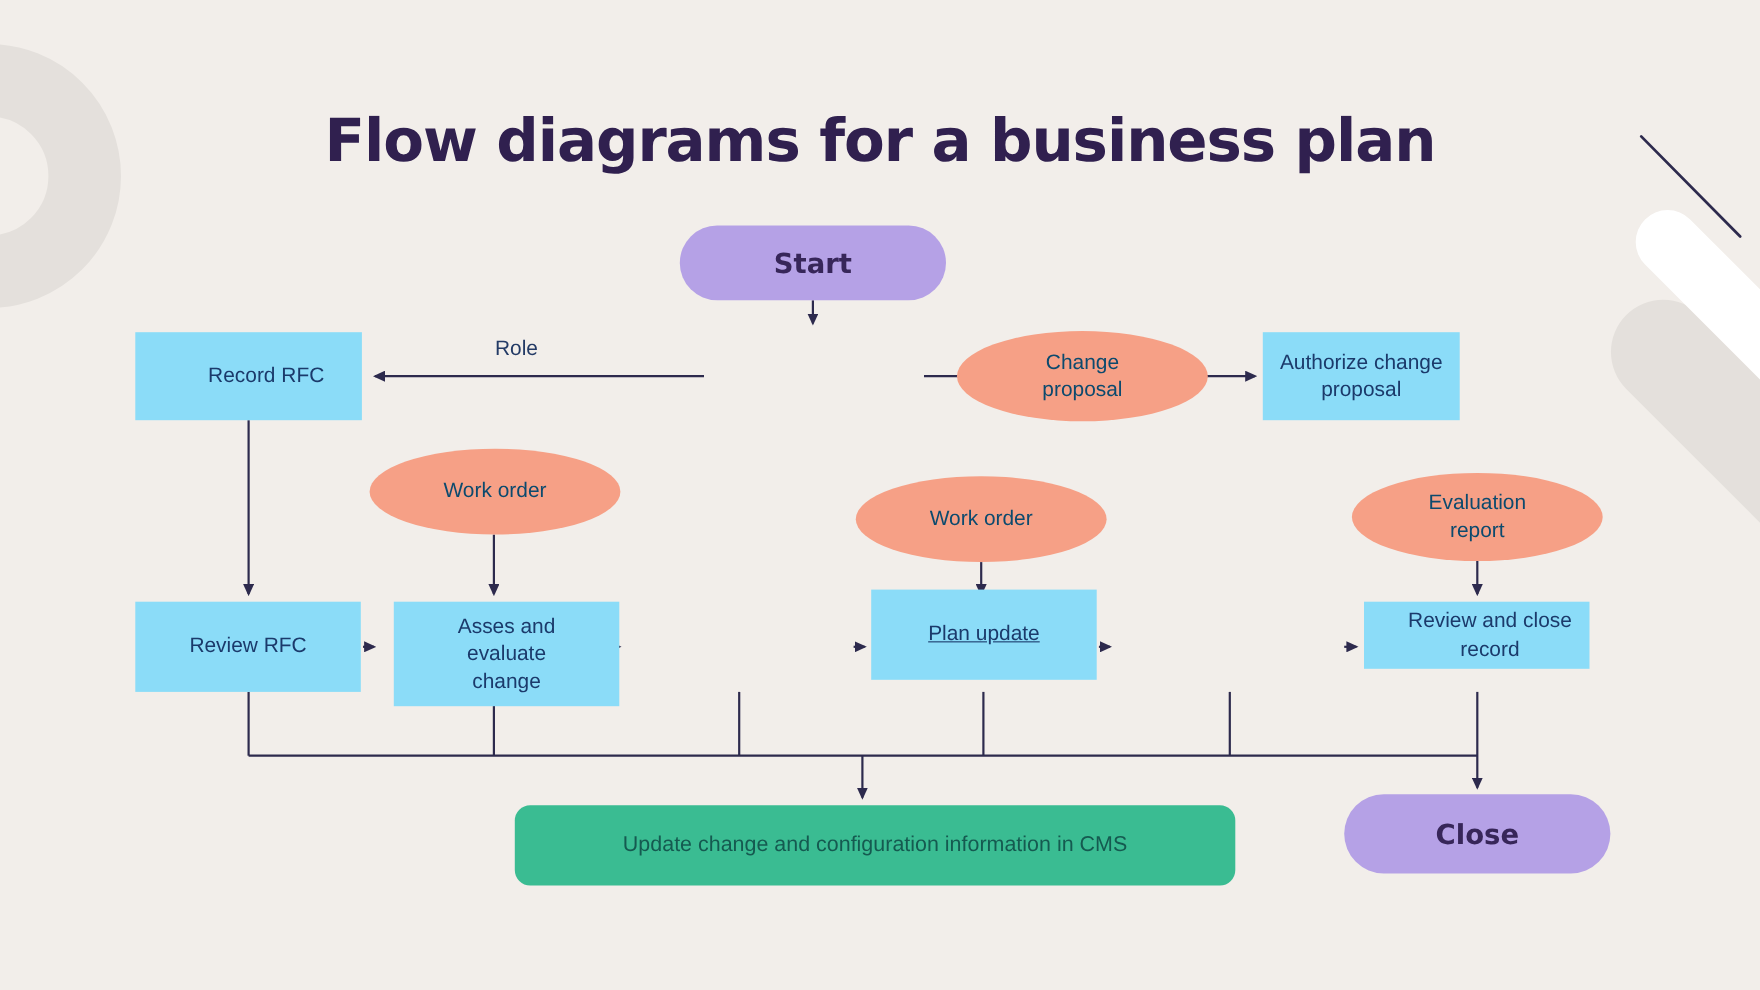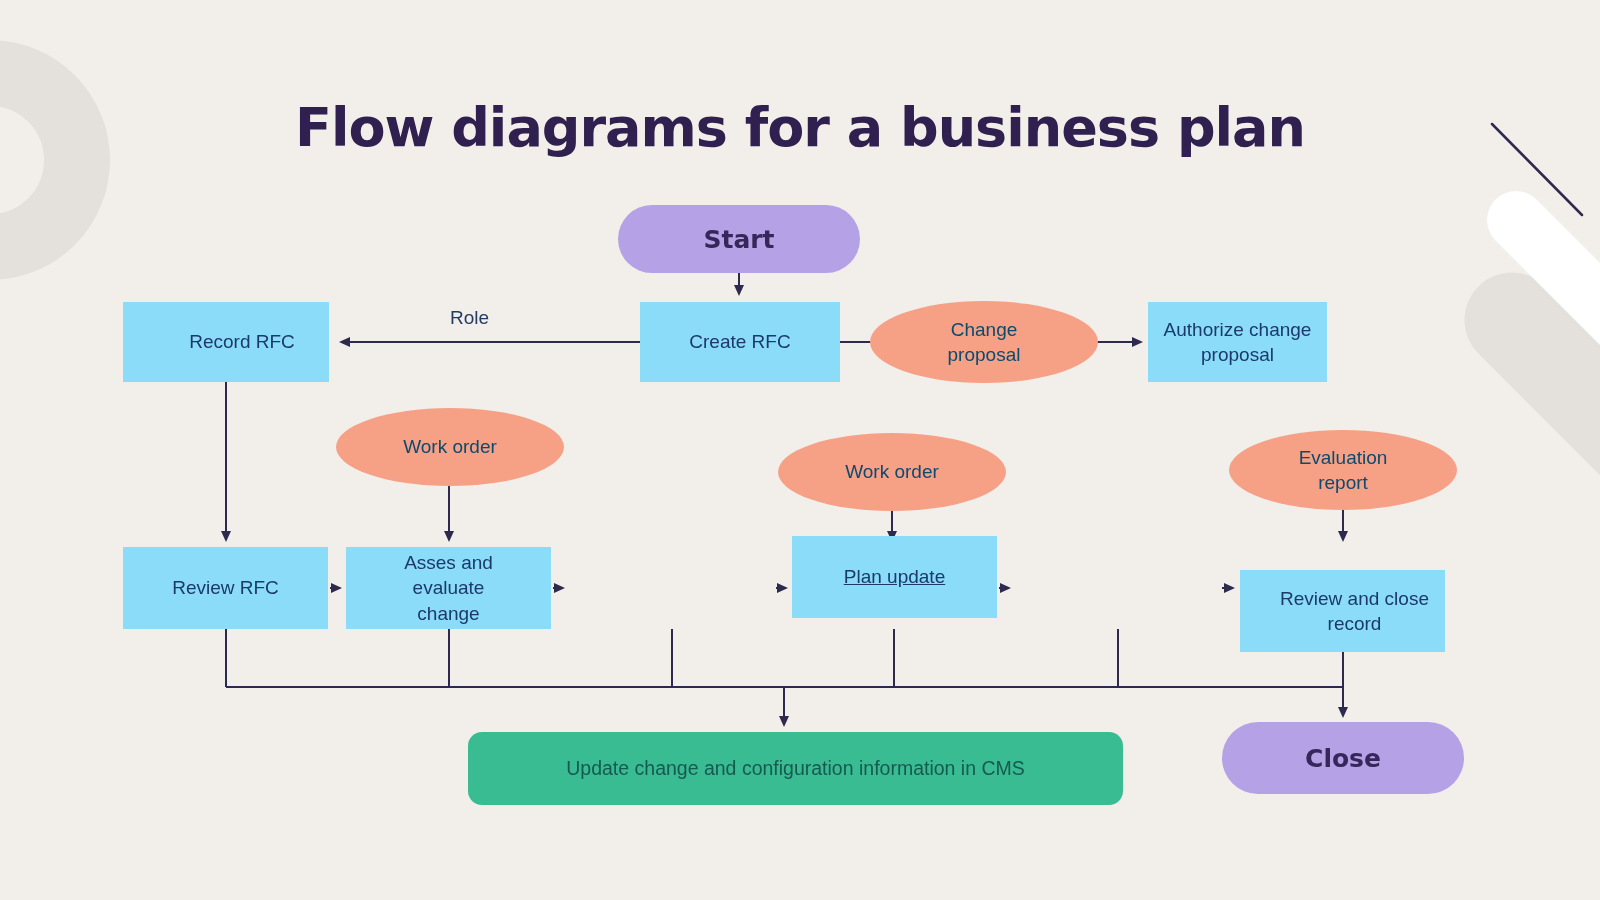--- a/index.html
+++ b/index.html
@@ -73,23 +73,20 @@
   <div class="edge-label" style="left:450px;top:307px;width:80px;text-align:left;">Role</div>
 
   <div class="node term" style="left:618px;top:205px;width:242px;height:68px;">
     <span>Start</span>
   </div>
 
   <div class="node proc" style="left:123px;top:302px;width:206px;height:80px;padding-left:32px;">
     <span>Record RFC</span>
   </div>
 
-  <div class="node proc" style="left:640px;top:302px;width:200px;height:80px;">
-    <span>Create RFC</span>
-  </div>
 
   <div class="node data" style="left:870px;top:301px;width:228px;height:82px;">
     <span class="w100">Change proposal</span>
   </div>
 
   <div class="node proc" style="left:1148px;top:302px;width:179px;height:80px;">
     <span>Authorize change proposal</span>
   </div>
 
   <div class="node data" style="left:336px;top:408px;width:228px;height:78px;">
@@ -101,31 +98,31 @@
   </div>
 
   <div class="node data" style="left:1229px;top:430px;width:228px;height:80px;">
     <span class="w120">Evaluation report</span>
   </div>
 
   <div class="node proc" style="left:123px;top:547px;width:205px;height:82px;">
     <span>Review RFC</span>
   </div>
 
-  <div class="node proc" style="left:346px;top:547px;width:205px;height:82px;">
+  <div class="node proc" style="left:358px;top:547px;width:205px;height:95px;">
     <span class="w132">Asses and evaluate change</span>
   </div>
 
 
   <div class="node proc" style="left:792px;top:536px;width:205px;height:82px;text-decoration:underline;">
     <span>Plan update</span>
   </div>
 
 
-  <div class="node proc" style="left:1240px;top:570px;width:205px;height:82px;padding-left:24px;">
+  <div class="node proc" style="left:1240px;top:547px;width:205px;height:61px;padding-left:24px;">
     <span>Review and close record</span>
   </div>
 
   <div class="node cms" style="left:468px;top:732px;width:655px;height:73px;">
     <span>Update change and configuration information in CMS</span>
   </div>
 
   <div class="node term" style="left:1222px;top:722px;width:242px;height:72px;">
     <span>Close</span>
   </div>

